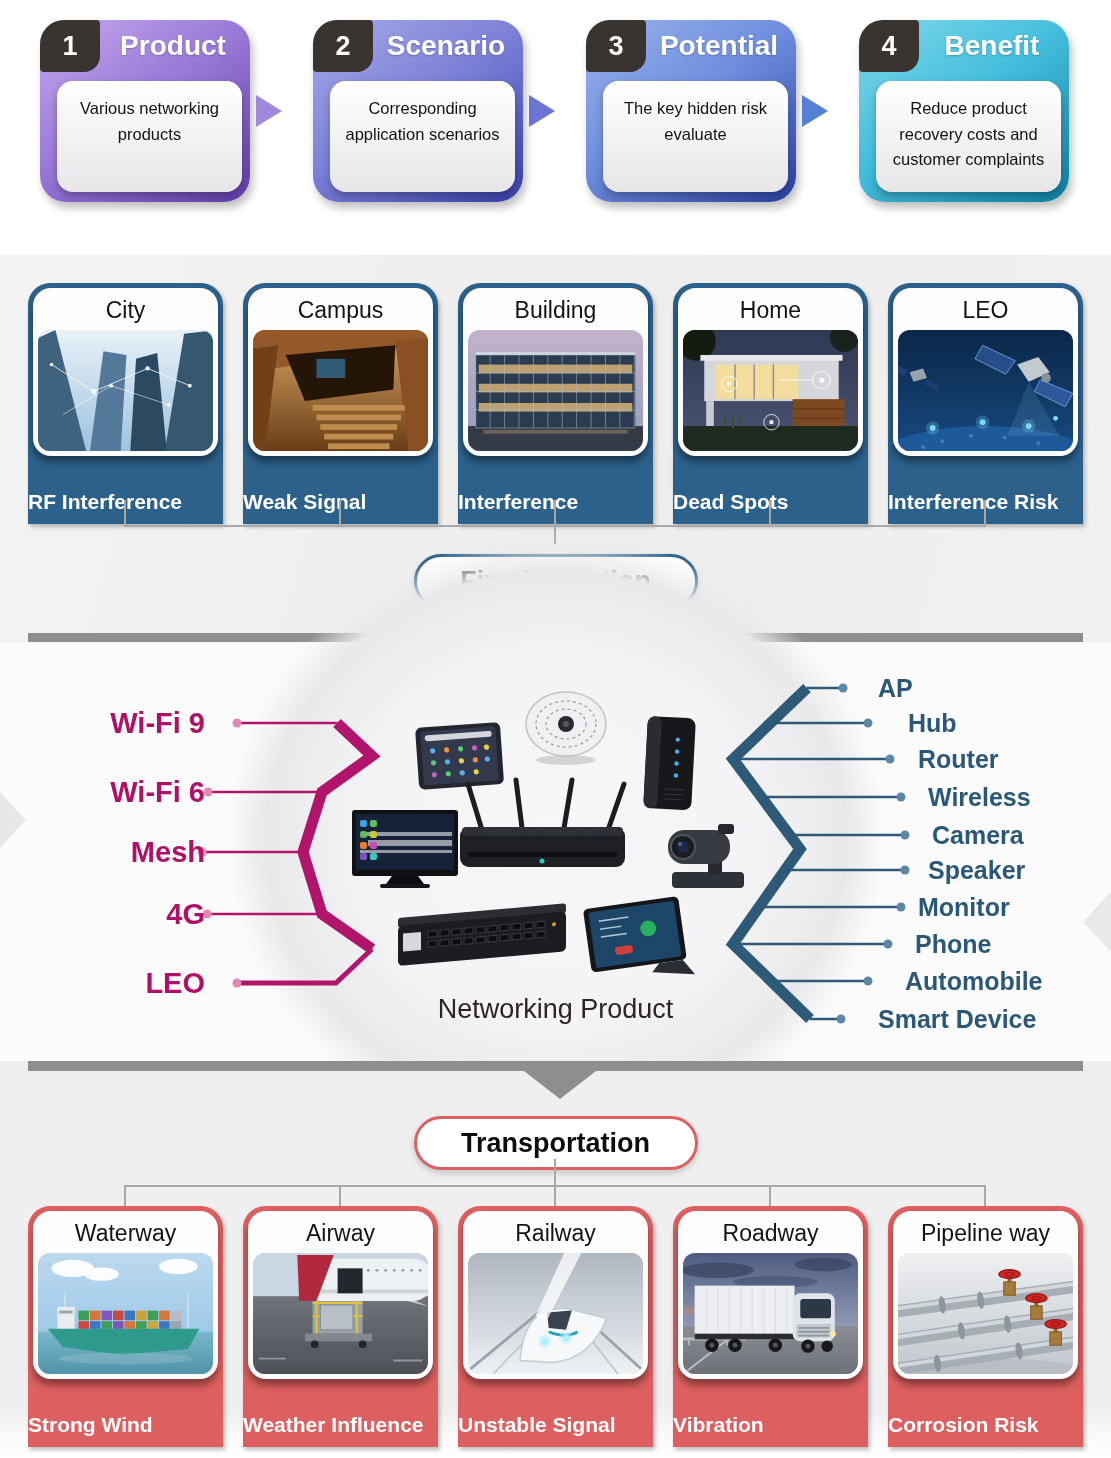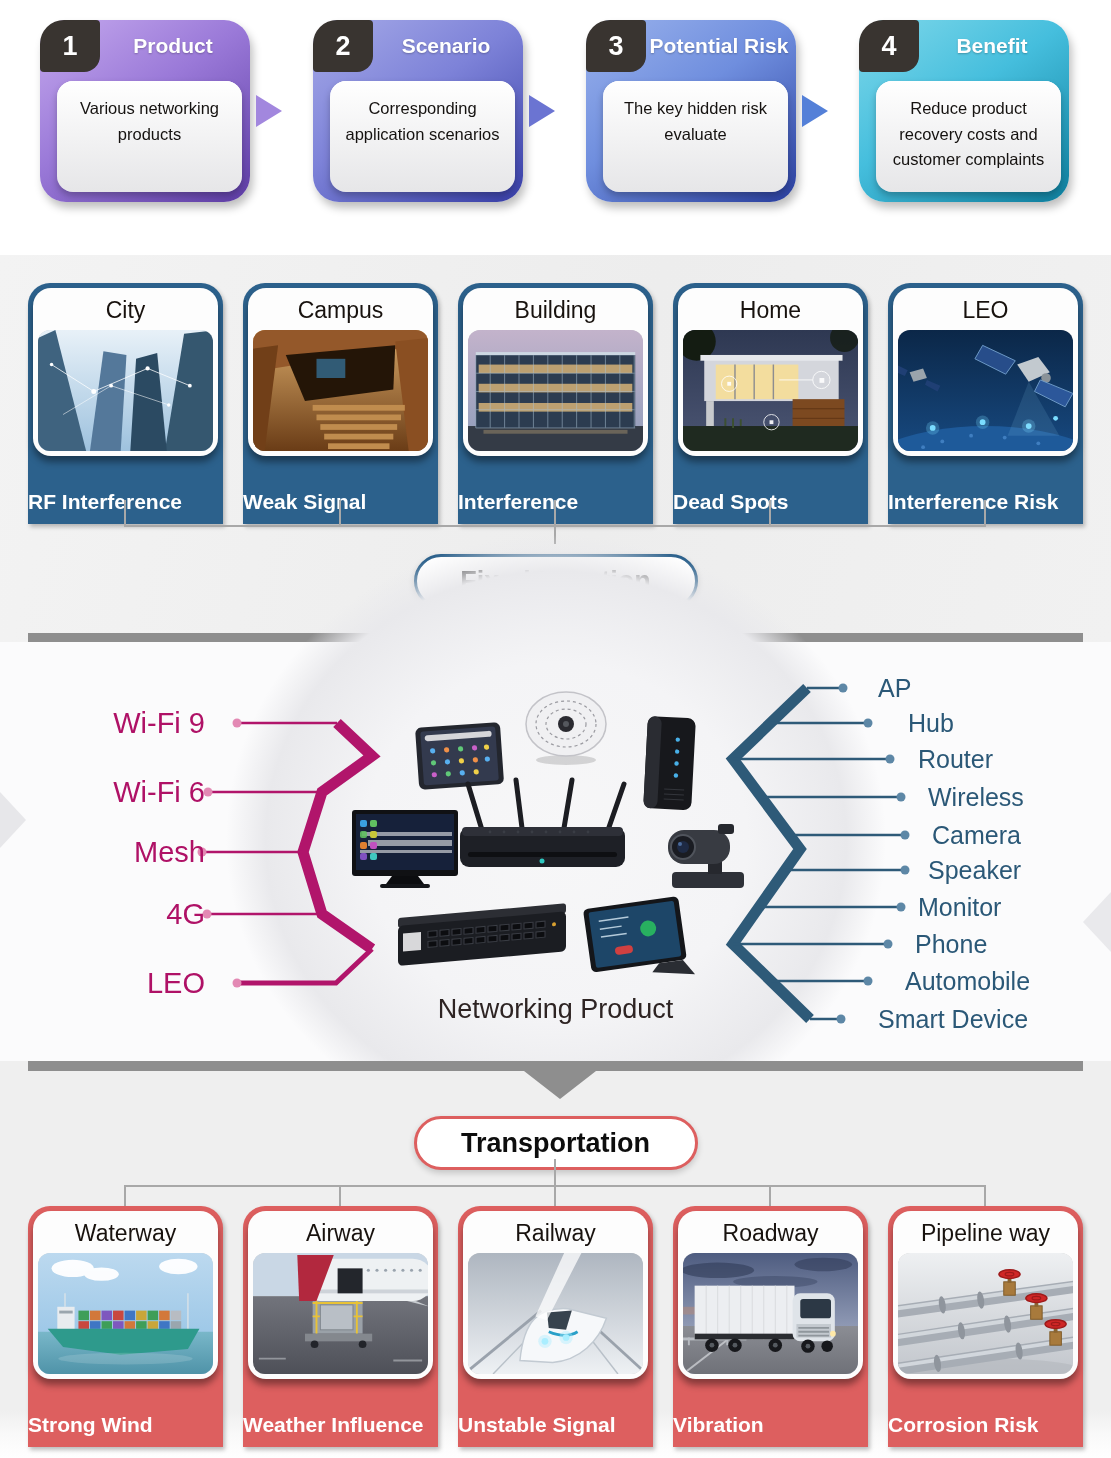--- a/index.html
+++ b/index.html
@@ -10,21 +10,21 @@
   .step-card{position:absolute;top:20px;width:210px;height:182px;}
   .step-bg{position:absolute;inset:0;border-radius:26px;box-shadow:3px 6px 8px rgba(0,0,0,.25);}
   .step-1 .step-bg{background:linear-gradient(145deg,#c5a9ee 0%,#9a79d8 45%,#5e3da6 100%);}
   .step-2 .step-bg{background:linear-gradient(145deg,#a6aae8 0%,#7d82d8 45%,#383fa8 100%);}
   .step-3 .step-bg{background:linear-gradient(145deg,#9ab2ec 0%,#6f8ede 45%,#2a3f9f 100%);}
   .step-4 .step-bg{background:linear-gradient(145deg,#7fd8ea 0%,#45bedd 45%,#0e7f9e 100%);}
   .step-corner{position:absolute;left:0;top:0;width:60px;height:52px;background:#393430;
        border-radius:24px 4px 16px 4px;display:flex;align-items:center;justify-content:center;}
   .step-number{color:#fff;font-size:27px;font-weight:bold;}
   .step-title{position:absolute;left:56px;right:0;top:0;height:52px;line-height:51px;
-       text-align:center;color:#fff;font-size:21px;font-weight:bold;text-shadow:0 1px 2px rgba(0,0,0,.25);}
+       text-align:center;color:#fff;font-size:28px;font-weight:bold;text-shadow:0 1px 2px rgba(0,0,0,.25);}
   .step-body{position:absolute;left:17px;right:8px;top:61px;bottom:10px;border-radius:16px;
        background:linear-gradient(#ffffff,#e6e6e8);box-shadow:inset 0 1px 0 #fff,0 4px 7px rgba(0,0,0,.25);
        display:flex;justify-content:center;padding:15px 8px 0;}
   .step-body p{margin:0;font-size:16.5px;line-height:1.55;text-align:center;color:#151210;}
   .flow-arrow{position:absolute;top:95px;width:0;height:0;
        border-top:16px solid transparent;border-bottom:16px solid transparent;}
   .arrow-1{left:256px;border-left:26px solid #a287de;}
   .arrow-2{left:529px;border-left:26px solid #6b74d2;}
   .arrow-3{left:802px;border-left:26px solid #5480d8;}
   
@@ -54,21 +54,21 @@
   .tri-up{position:absolute;left:524px;width:0;height:0;
        border-left:36px solid transparent;border-right:36px solid transparent;border-bottom:28px solid #8e8e8e;}
   .tri-down{position:absolute;left:524px;width:0;height:0;
        border-left:36px solid transparent;border-right:36px solid transparent;border-top:28px solid #8e8e8e;}
   
   .section-middle{position:absolute;left:0;top:642px;width:1111px;height:419px;background:#fbfbfc;}
   .bg-circle{position:absolute;left:50%;top:50%;transform:translate(-50%,-52%);width:660px;height:610px;
        border-radius:50%;background:radial-gradient(closest-side,#f7f7f8 0%,#f4f4f6 58%,#e9e9ec 88%,rgba(233,233,236,0) 100%);}
   .edge-deco{position:absolute;width:0;height:0;}
   .map-svg{position:absolute;left:0;top:0;width:1111px;height:419px;}
-  .net-label{position:absolute;font-weight:normal;}
+  .net-label{position:absolute;font-weight:bold;}
   .net-label.left{width:150px;left:55px;text-align:right;font-size:29px;color:#af1166;line-height:36px;}
   .net-label.right{font-size:25px;color:#2b5877;line-height:30px;}
   .center-caption{position:absolute;left:0;right:0;top:352px;text-align:center;
        font-size:27px;color:#2e2423;}
   
   .section-transport{position:absolute;left:0;top:1061px;width:1111px;height:397px;
        background:linear-gradient(#efefef 0%,#efefef 88%,#f9f9f9 94%,#ffffff 100%);}
   .section-transport .cards-row{top:145px;}
 </style>
 </head>

